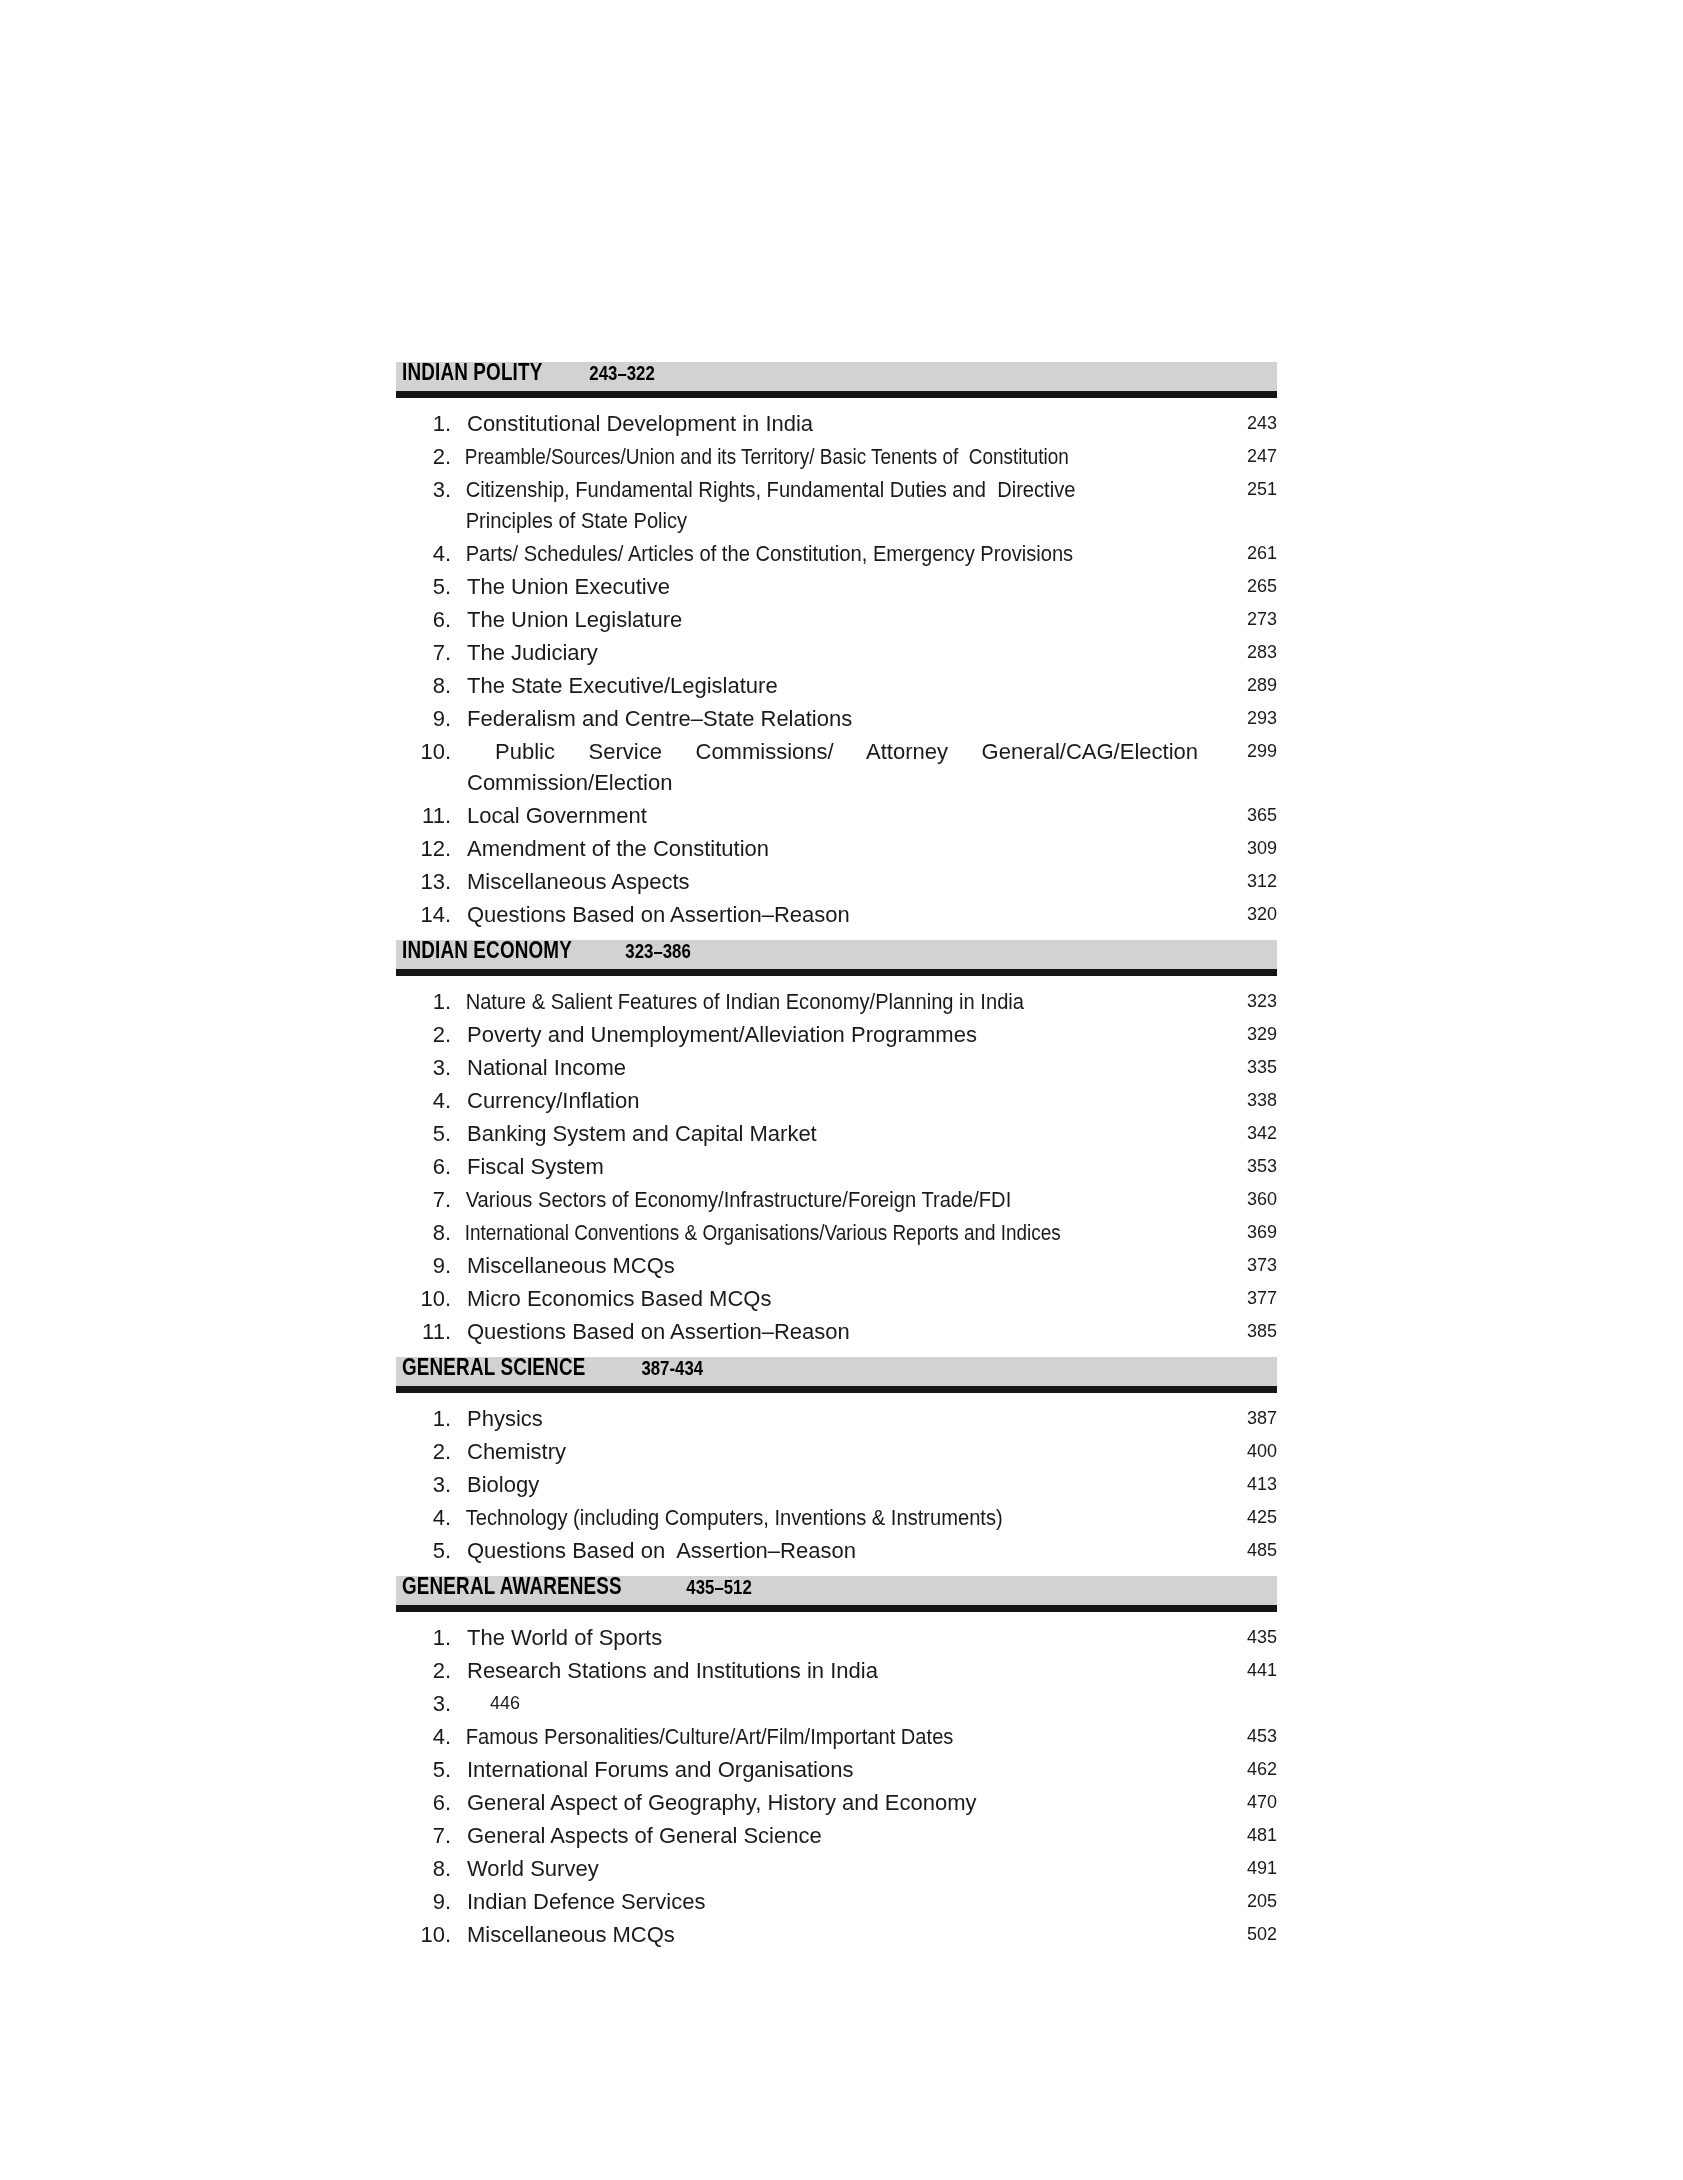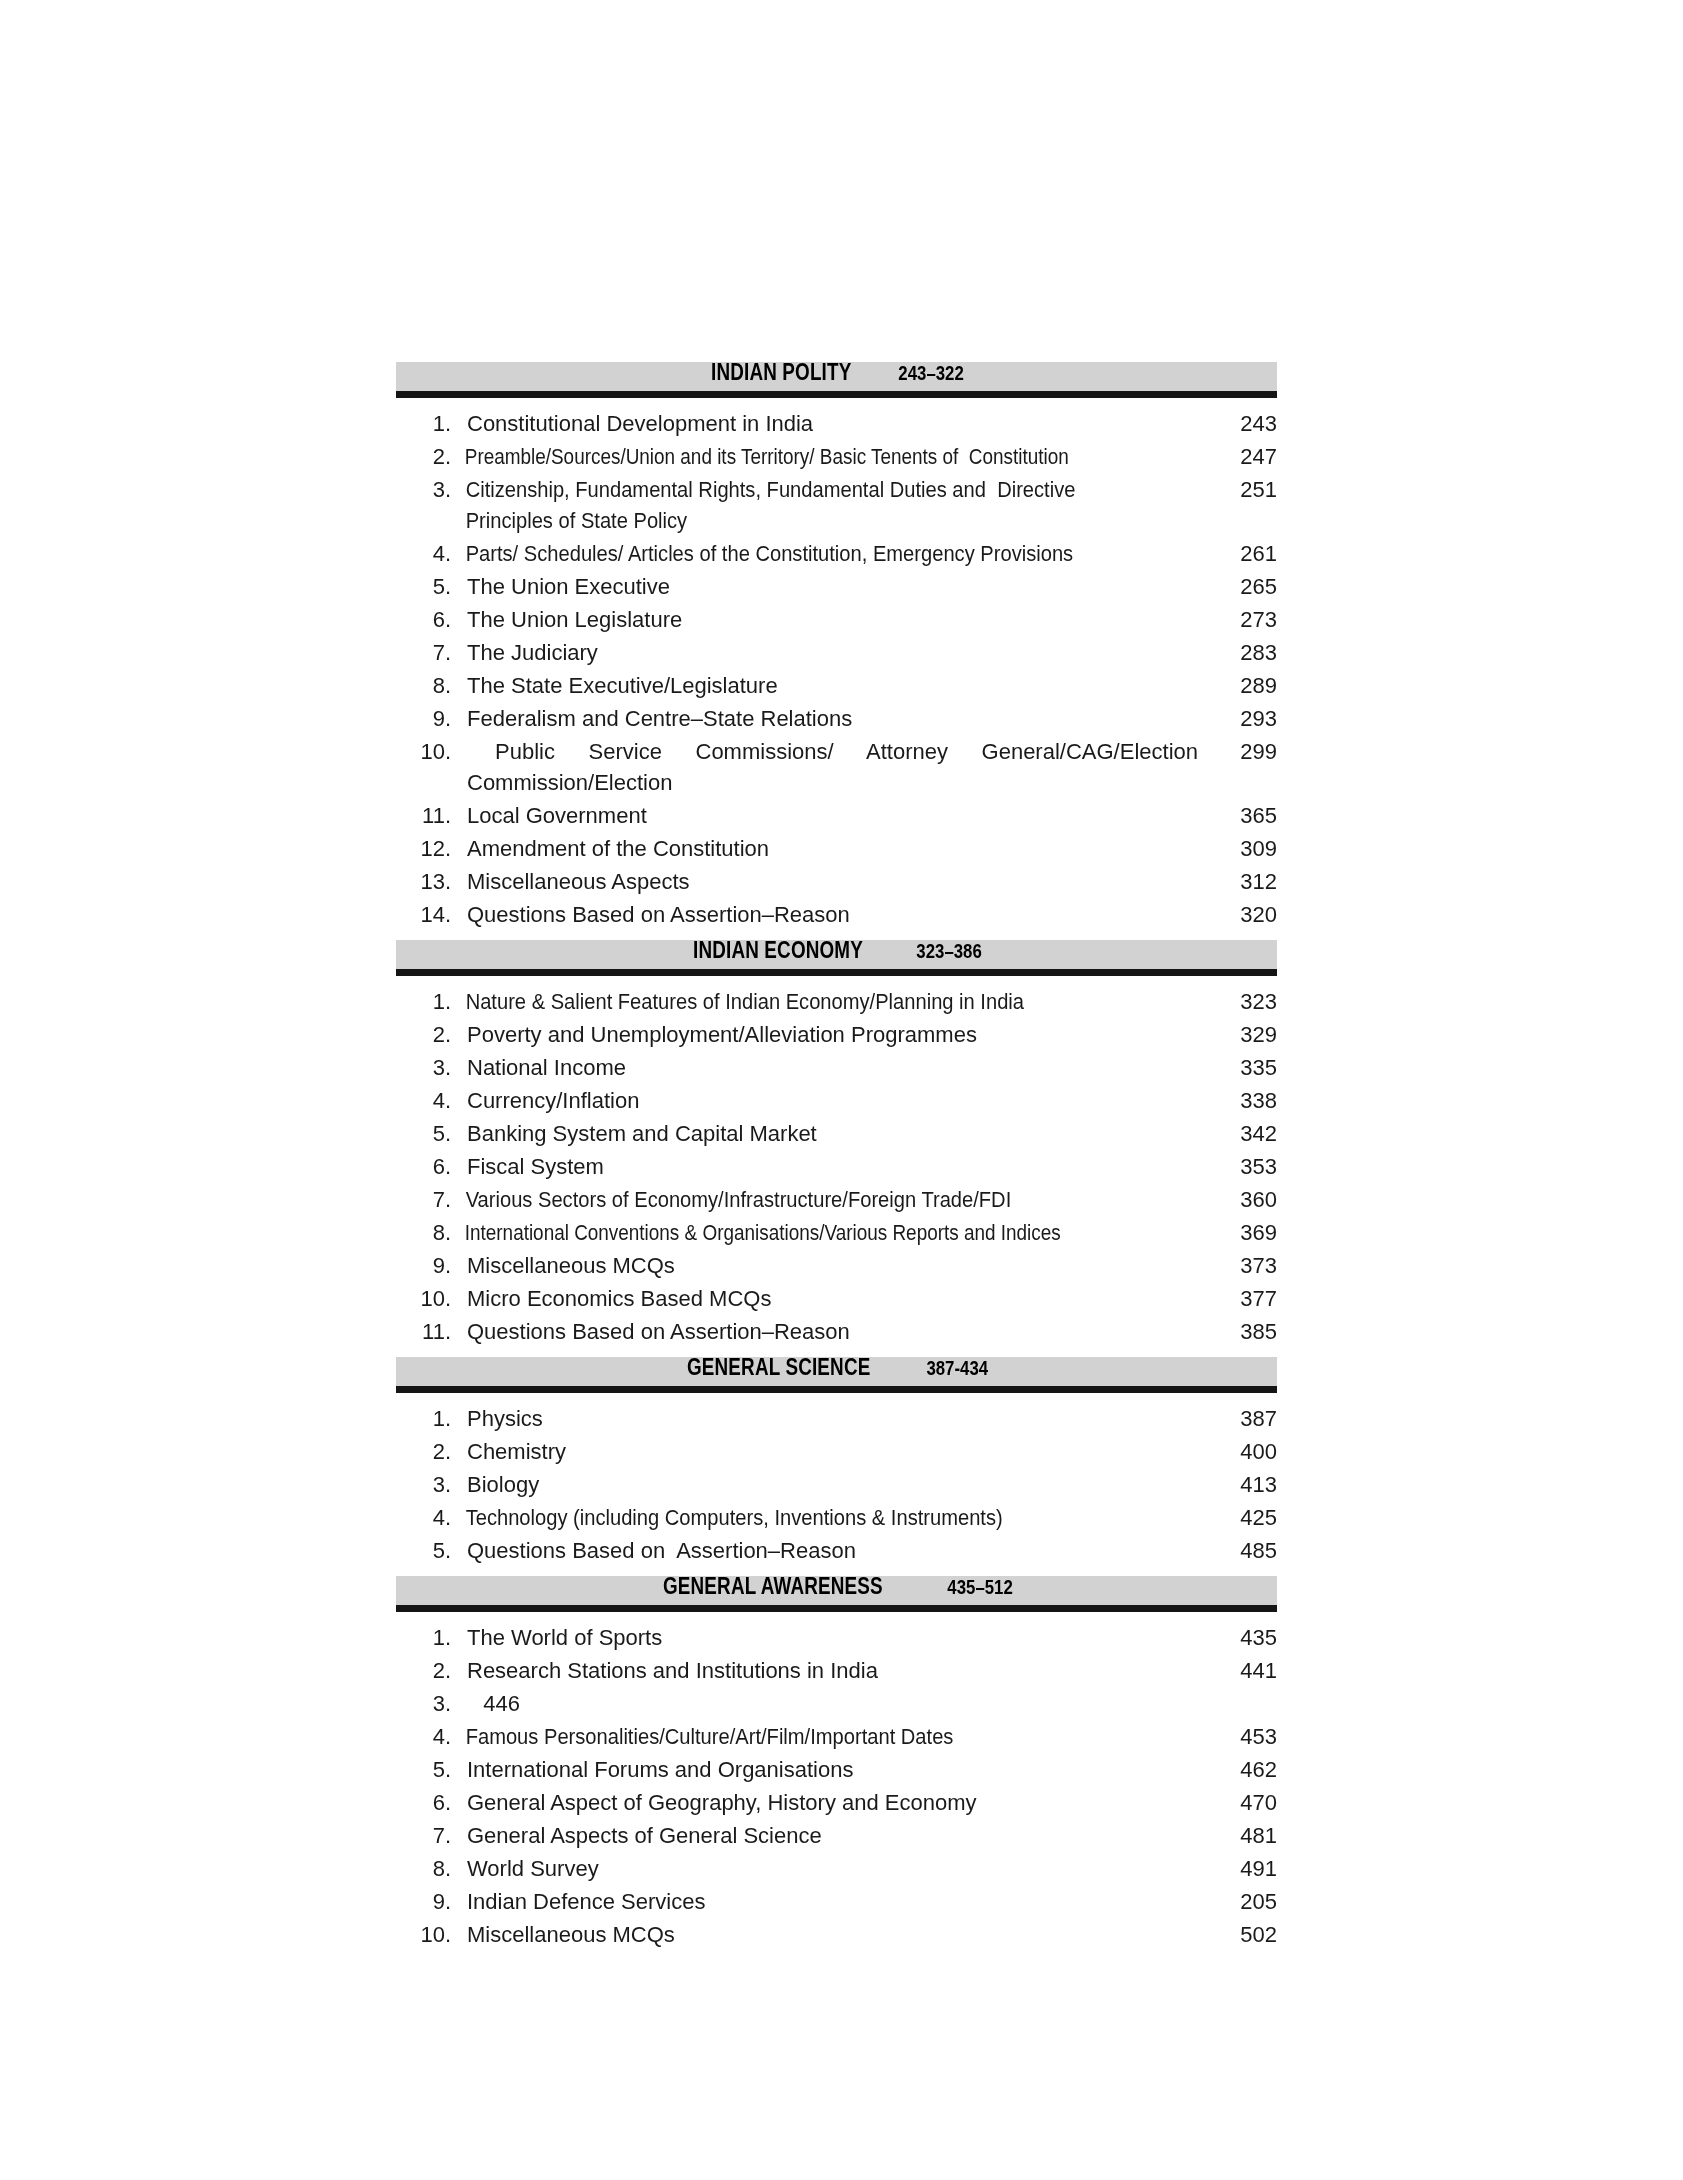--- a/index.html
+++ b/index.html
@@ -33,21 +33,21 @@
     width: 881px;
   }
 
   
   .section-head {
     position: relative;
     background: #d2d2d2;
     height: 36px;
     display: flex;
     align-items: center;
-    justify-content: center;
+    justify-content: flex-start;
     padding: 0 4px 8px 6px;
     box-sizing: border-box;
     border-bottom: 7px solid #151515;
     margin-bottom: 10px;
   }
   .section-title {
     font-family: "Liberation Sans", sans-serif;
     font-weight: bold;
     font-size: 23px;
     letter-spacing: 0.2px;
@@ -94,21 +94,21 @@
     line-height: 31px;
     color: #1a1a1a;
     padding-left: 16px;
     padding-right: 10px;
     white-space: pre-wrap;
   }
   .entry-page {
     width: 69px;
     min-width: 69px;
     text-align: right;
-    font-size: 22px;
+    font-size: 18px;
     line-height: 31px;
     color: #1a1a1a;
   }
 
   
   .cond .entry-title {
     display: inline-block;
     transform: scaleX(0.915);
     transform-origin: left top;
     width: 109.3%;

